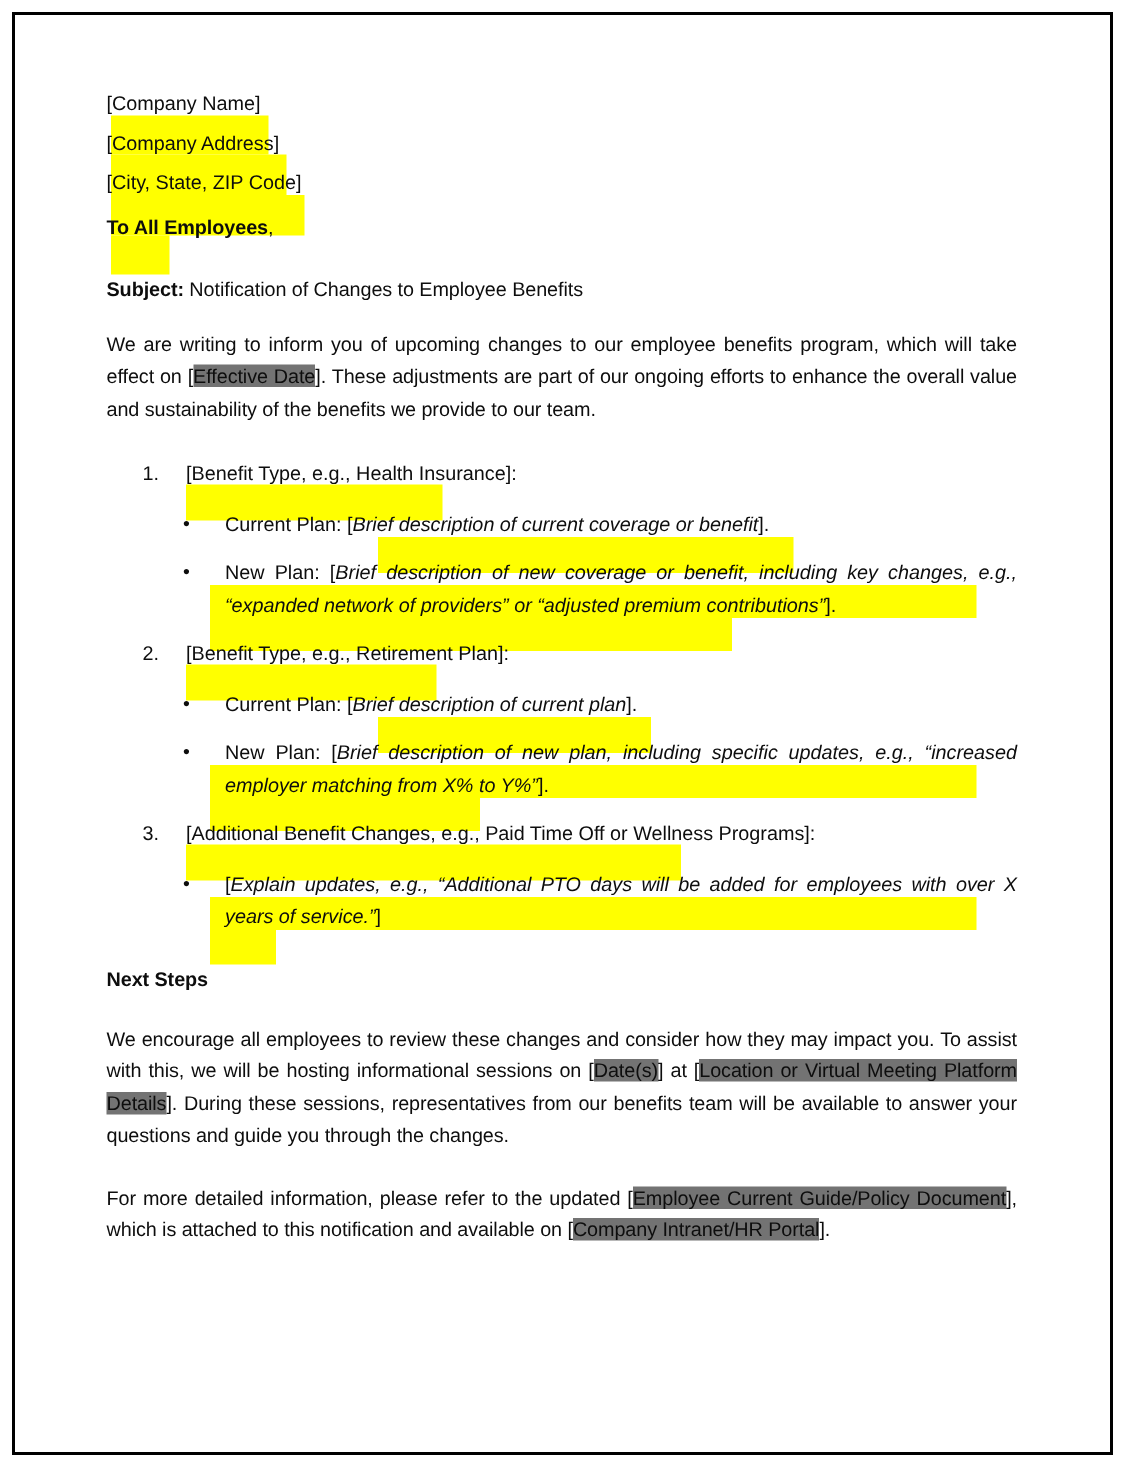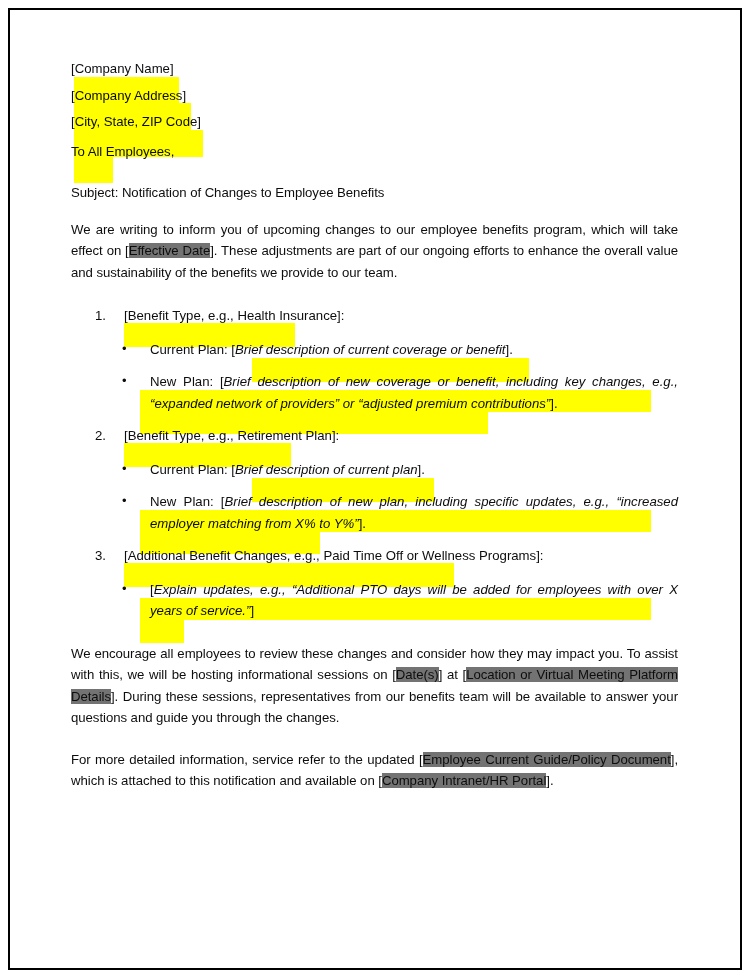--- a/index.html
+++ b/index.html
@@ -41,21 +41,21 @@
     letter-spacing: -0.05px;
   }
   .para {
     position: relative;
     font-size: 13.2px;
     line-height: 21.5px;
     color: #0d0d0d;
     text-align: justify;
     letter-spacing: -0.05px;
   }
-  .bold { font-weight: normal; }
+  .bold { font-weight: bold; }
   .ital { font-style: italic; }
 
   
   .hlbox {
     position: absolute;
     background: #FFFF00;
     z-index: 0;
   }
   .txt { position: relative; z-index: 2; }
 
@@ -197,23 +197,26 @@
       <span class="txt">[</span><span class="txt">Additional Benefit Changes, e.g., Paid Time Off or Wellness Programs</span><span class="txt">]:</span>
     </div>
 
     <div class="bulitem" style="margin-top:12px;">
       <div class="hlbox" style="left:18px; top:19px; width:511px; height:22px;"></div>
       <div class="hlbox" style="left:18px; top:41px; width:44px; height:23px;"></div>
       <span class="bullet">•</span>
       <span class="txt">[</span><span class="txt ital">Explain updates, e.g., “Additional PTO days will be added for employees with over X years of service.”</span><span class="txt">]</span>
     </div>
 
+    <div class="line" style="margin-top:22px;">
+      <span class="txt bold">Next Steps</span>
+    </div>
 
     <div class="para" style="margin-top:21px;">
       <span class="txt">We encourage all employees to review these changes and consider how they may impact you. To assist with this, we will be hosting informational sessions on [</span><span class="hl">Date(s)</span><span class="txt">] at [</span><span class="hl">Location or Virtual Meeting Platform Details</span><span class="txt">]. During these sessions, representatives from our benefits team will be available to answer your questions and guide you through the changes.</span>
     </div>
 
     <div class="para" style="margin-top:20px;">
-      <span class="txt">For more detailed information, service refer to the updated [</span><span class="hl">Employee Current Guide/Policy Document</span><span class="txt">], which is attached to this notification and available on [</span><span class="hl">Company Intranet/HR Portal</span><span class="txt">].</span>
+      <span class="txt">For more detailed information, please refer to the updated [</span><span class="hl">Employee Current Guide/Policy Document</span><span class="txt">], which is attached to this notification and available on [</span><span class="hl">Company Intranet/HR Portal</span><span class="txt">].</span>
     </div>
 
   </div>
 </div>
 
 </body></html>

